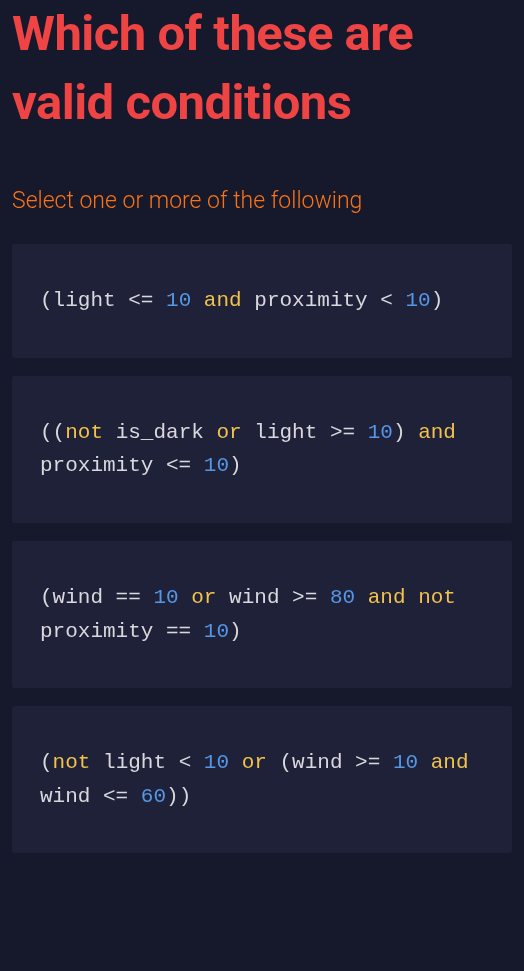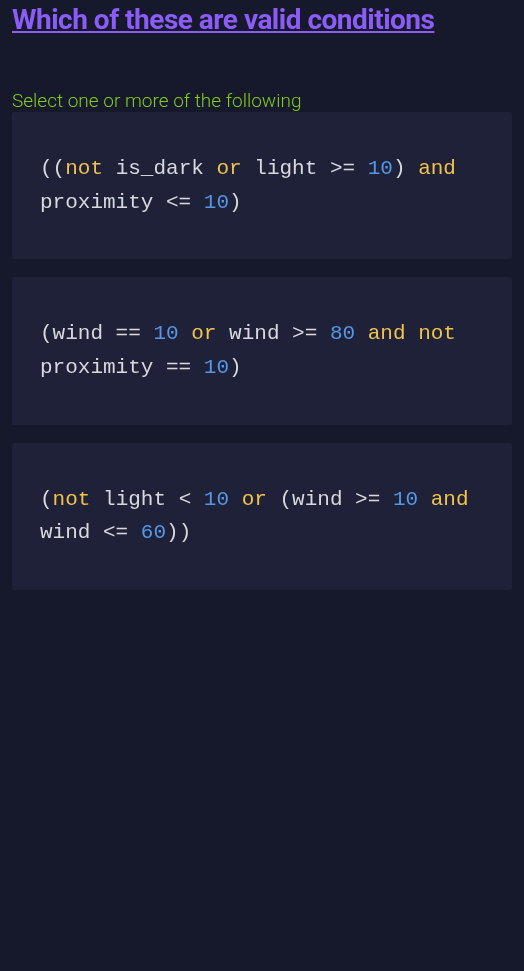--- a/index.html
+++ b/index.html
@@ -9,32 +9,32 @@
   }
   body {
     background-color: #16182c;
     color: #e8e8ed;
     font-family: -apple-system, BlinkMacSystemFont, 'Segoe UI', Roboto, sans-serif;
     width: 524px;
     min-height: 971px;
     padding: 0 12px 20px 12px;
   }
   .title {
-    font-size: 28px;
+    font-size: 49px;
     font-weight: 700;
-    color: #8b5cf6;
+    color: #ef4444;
     line-height: 1.4;
     margin-bottom: 50px;
     letter-spacing: -0.5px;
-    text-decoration: underline;
   }
   .instruction {
-    font-size: 19px;
+    font-size: 23px;
     font-weight: 300;
-    color: #84cc16;
+    color: #f97316;
+    margin-bottom: 30px;
   }
   .option {
     background-color: #1e2138;
     padding: 40px 28px;
     margin-bottom: 18px;
     border-radius: 2px;
     cursor: pointer;
   }
   .code {
     font-family: 'Courier New', Courier, monospace;
@@ -52,20 +52,23 @@
   }
 </style>
 </head>
 <body>
 
 <h1 class="title">Which of these are valid conditions</h1>
 <p class="instruction">Select one or more of the following</p>
 
 <div id="options-container">
     <div class="option">
+      <div class="code"><span>(light &lt;= </span><span class="number">10</span><span> </span><span class="keyword">and</span><span> proximity &lt; </span><span class="number">10</span><span>)</span></div>
+    </div>
+    <div class="option">
       <div class="code"><span>((</span><span class="keyword">not</span><span> is_dark </span><span class="keyword">or</span><span> light &gt;= </span><span class="number">10</span><span>) </span><span class="keyword">and</span><span> proximity &lt;= </span><span class="number">10</span><span>)</span></div>
     </div>
     <div class="option">
       <div class="code"><span>(wind == </span><span class="number">10</span><span> </span><span class="keyword">or</span><span> wind &gt;= </span><span class="number">80</span><span> </span><span class="keyword">and</span><span> </span><span class="keyword">not</span><span> proximity == </span><span class="number">10</span><span>)</span></div>
     </div>
     <div class="option">
       <div class="code"><span>(</span><span class="keyword">not</span><span> light &lt; </span><span class="number">10</span><span> </span><span class="keyword">or</span><span> (wind &gt;= </span><span class="number">10</span><span> </span><span class="keyword">and</span><span> wind &lt;= </span><span class="number">60</span><span>))</span></div>
     </div>
   </div>
 

